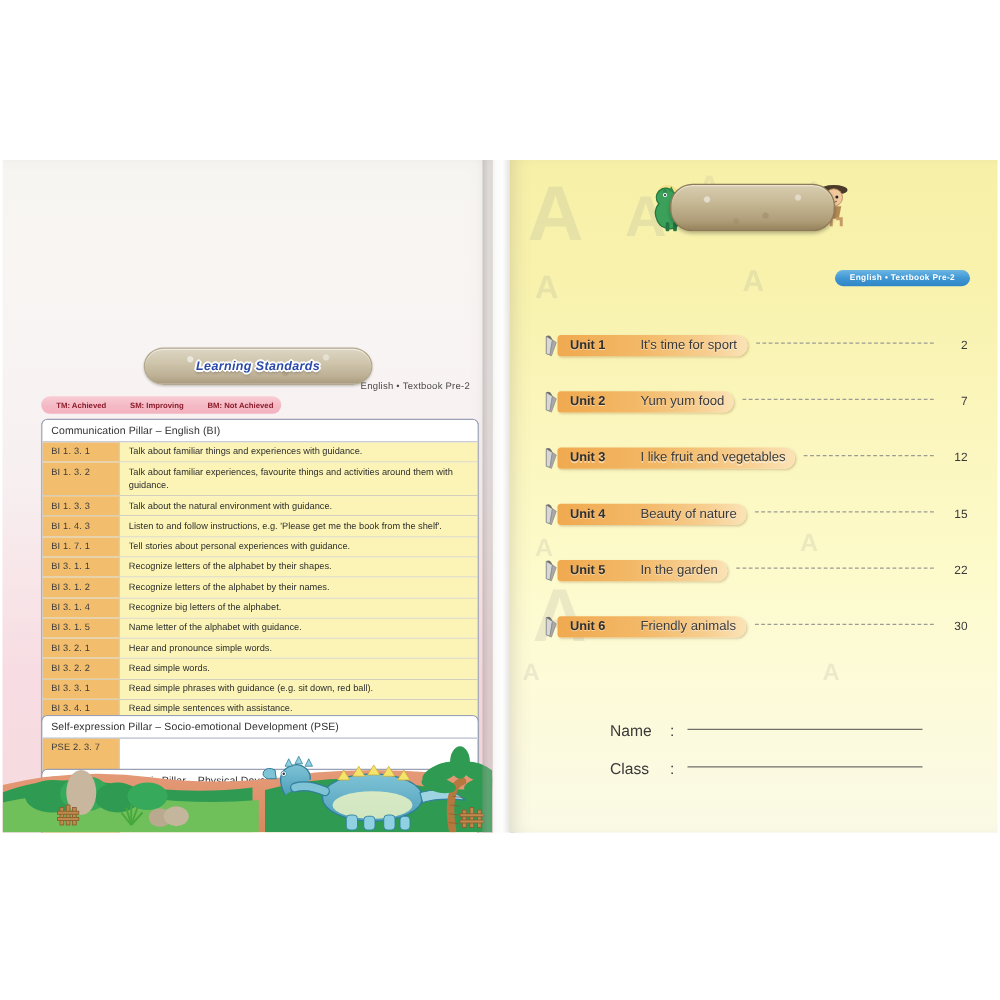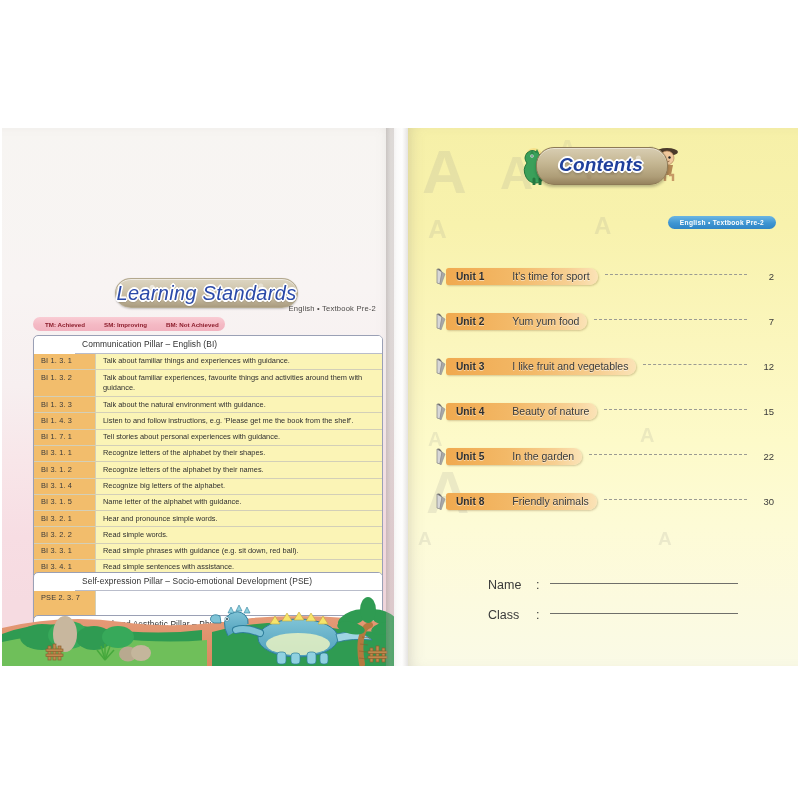--- a/index.html
+++ b/index.html
@@ -36,21 +36,21 @@
       radial-gradient(circle at 20% 30%, rgba(255,255,255,.55) 0 2px, transparent 3px),
       radial-gradient(circle at 62% 70%, rgba(160,140,110,.35) 0 2px, transparent 3px),
       radial-gradient(circle at 80% 25%, rgba(255,255,255,.4) 0 2px, transparent 3px),
       linear-gradient(to bottom,#ddd6c3 0%,#cfc5ac 40%,#bdb095 78%,#a99b7e 100%);
     border:1px solid #b3a punch;
     border:1px solid #b3a88d;
     box-shadow:0 1px 2px rgba(0,0,0,.22), inset 0 1px 0 rgba(255,255,255,.5);
   }
   #ls-text{
     position:absolute;inset:0;display:flex;align-items:center;justify-content:center;
-    font-size:20px;font-weight:normal;font-style:italic;letter-spacing:.3px;
+    font-size:10px;font-weight:bold;font-style:italic;letter-spacing:.3px;
     color:#2a49a8;
     text-shadow:
       -1px -1px 0 #fff, 1px -1px 0 #fff, -1px 1px 0 #fff, 1px 1px 0 #fff,
       0 -1.6px 0 #fff, 0 1.6px 0 #fff, -1.6px 0 0 #fff, 1.6px 0 0 #fff,
       0 2px 2px rgba(0,0,0,.3);
   }
 
   #lp-subtitle{
     position:absolute;right:18px;top:176px;
     font-size:7.6px;color:#4c4a48;letter-spacing:.2px;
@@ -74,21 +74,20 @@
   .tbl{
     position:absolute;left:31px;width:348px;
     border:1px solid #9aa0b5;border-radius:5px;
     background:#fff;overflow:hidden;
     box-shadow:0 1px 1px rgba(0,0,0,.10);
   }
   .tbl-head{
     padding:3px 7px 4px 7px;font-size:8.4px;color:#303030;
     background:#ffffff;border-bottom:1px solid #b9bdcb;
     letter-spacing:.1px;
-    margin-left:41px;
   }
   .row{display:flex;border-bottom:1px solid #d3cfb8;min-height:12px;}
   .row:last-child{border-bottom:none;flex-direction:column;}
   .code{
     width:62px;flex:0 0 62px;
     background:#f2bd6c;
     border-right:1px solid #d3cfb8;
     font-size:7.4px;color:#3a3a3a;
     padding:2.4px 0 2.4px 7px;box-sizing:border-box;
     letter-spacing:.15px;
@@ -443,21 +442,20 @@
           <ellipse cx="9" cy="3" rx="11" ry="4" fill="#4a3a2a"></ellipse>
           <circle cx="9" cy="9" r="7" fill="#f0c89c" stroke="#b8895c" stroke-width=".7"></circle>
           <circle cx="6.5" cy="8.5" r="1.2" fill="#222"></circle>
             <circle cx="11.5" cy="8.5" r="1.2" fill="#222"></circle>
           <path d="M6.5 12 q2.5 2 5 0" fill="none" stroke="#8a5a38" stroke-width=".8"></path>
           <path d="M3 16 l12 0 l-2 10 l-8 0 z" fill="#b58a55"></path>
           <path d="M3 26 l4 0 l0 6 M11 26 l4 0 l0 6" stroke="#c79a66" stroke-width="2.4" fill="none"></path>
         </g>
       </svg>
       <div id="ct-pill"></div>
-      <div id="ct-text">Contents</div>
     </div>
 
     <div id="rp-badge">English • Textbook Pre-2</div>
 
     <div class="unit-row" id="u0" style="top:138px">
       <span class="pencil">
         <svg width="15" height="17" viewBox="0 0 15 17">
             <path d="M3 1 l5 3 l-2 12 l-3 -1 z" fill="#d7d7d7" stroke="#8d8d8d" stroke-width=".8"></path>
             <path d="M8 4 l3 2 l-4 11 l-1 -1 z" fill="#a9a9a9" stroke="#8d8d8d" stroke-width=".6"></path>
             <path d="M3 1 q3 -2 5 3 z" fill="#6f6f6f"></path>
@@ -537,21 +535,21 @@
 
     <div class="unit-row" id="u5" style="top:363px">
       <span class="pencil">
         <svg width="15" height="17" viewBox="0 0 15 17">
             <path d="M3 1 l5 3 l-2 12 l-3 -1 z" fill="#d7d7d7" stroke="#8d8d8d" stroke-width=".8"></path>
             <path d="M8 4 l3 2 l-4 11 l-1 -1 z" fill="#a9a9a9" stroke="#8d8d8d" stroke-width=".6"></path>
             <path d="M3 1 q3 -2 5 3 z" fill="#6f6f6f"></path>
           </svg>
       </span>
       <span class="unit-pill">
-        <span class="unit-num">Unit 8</span>
+        <span class="unit-num">Unit 6</span>
         <span class="unit-title">Friendly animals</span>
       </span>
       <span class="dots"></span>
       <span class="pg">30</span>
     </div>
 
     <div id="form">
       <div class="frow">
         <span class="flabel">Name</span>
         <span class="fcolon">:</span>

